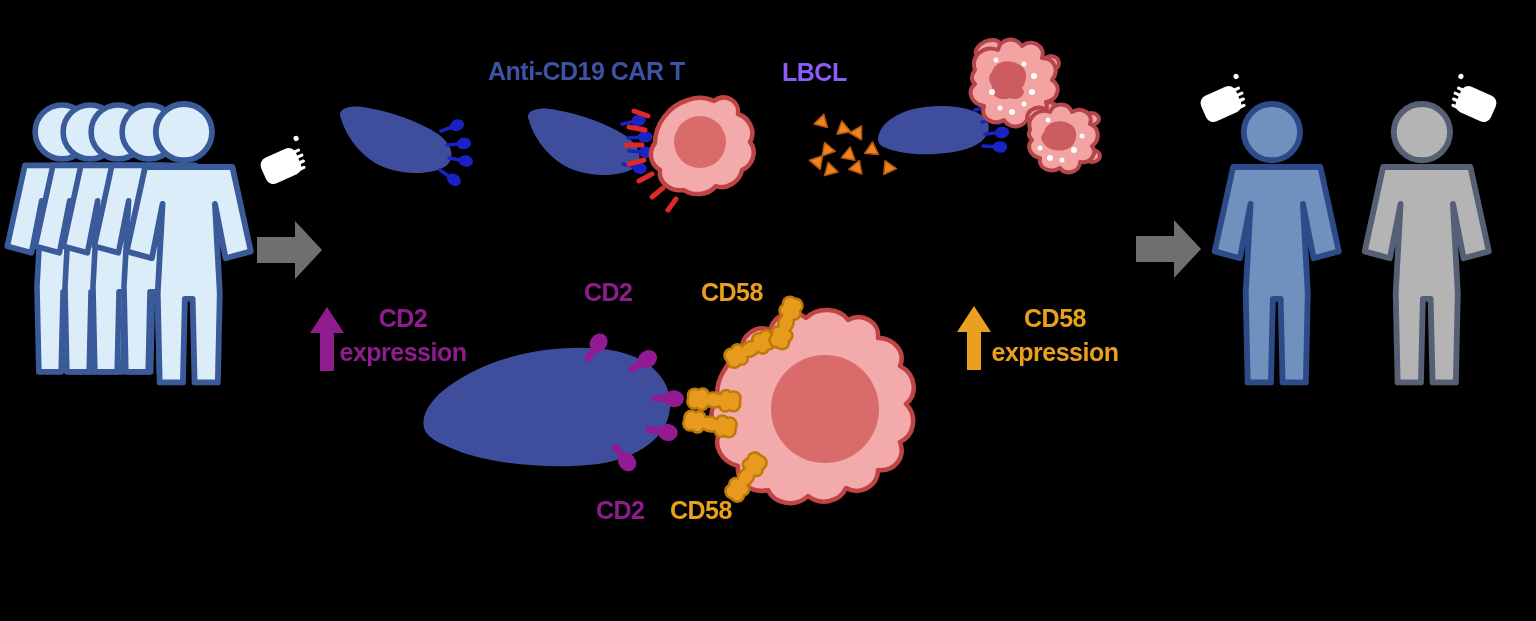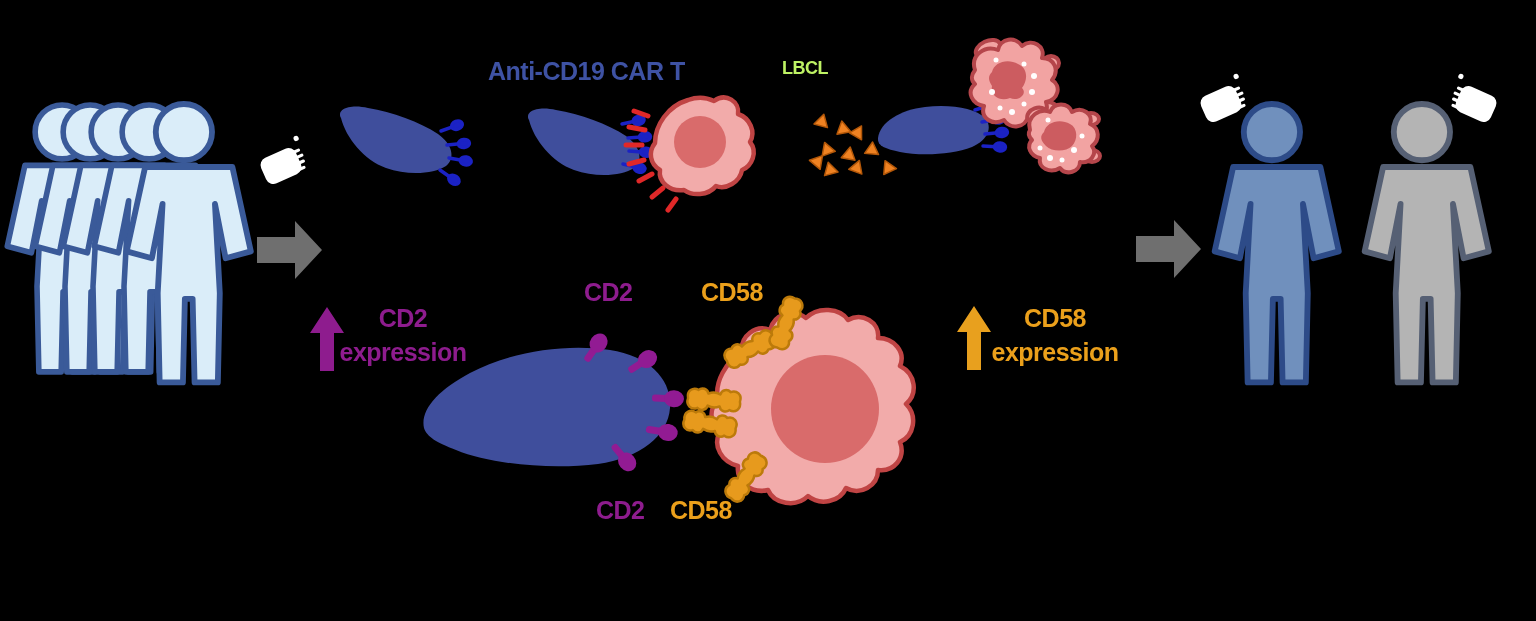--- a/index.html
+++ b/index.html
@@ -1,21 +1,21 @@
 <!DOCTYPE html>
 <html><head>
 <meta charset="utf-8">
 <style>
   html,body{margin:0;padding:0;background:#000;}
   .stage{position:relative;width:1536px;height:621px;background:#000;overflow:hidden;
          font-family:"Liberation Sans", sans-serif;}
   .stage svg{position:absolute;left:0;top:0;}
   .lbl{position:absolute;font-weight:bold;white-space:nowrap;letter-spacing:-0.5px;}
   .lbl-anti {left:488px;top:57px;font-size:25px;font-weight:600;color:#3e52a4;}
-  .lbl-lbcl {left:782px;top:58px;font-size:18px;color:#bef264;}
+  .lbl-lbcl {left:782px;top:58px;font-size:25px;color:#8b5cf6;}
   .lbl-cd2-top {left:584px;top:278px;font-size:25px;color:#8e1c8e;}
   .lbl-cd58-top{left:701px;top:278px;font-size:25px;color:#eba01b;}
   .lbl-cd2-bot {left:596px;top:496px;font-size:25px;color:#8e1c8e;}
   .lbl-cd58-bot{left:670px;top:496px;font-size:25px;color:#eba01b;}
   .exp-block{position:absolute;width:150px;text-align:center;font-weight:bold;
              font-size:25px;line-height:34px;letter-spacing:-0.5px;}
   .exp-cd2 {left:328px;top:301px;color:#8e1c8e;}
   .exp-cd58{left:980px;top:301px;color:#eba01b;}
   
   .crowd   {fill:#daedf9;stroke:#3a5a99;stroke-width:6;stroke-linejoin:round;}

